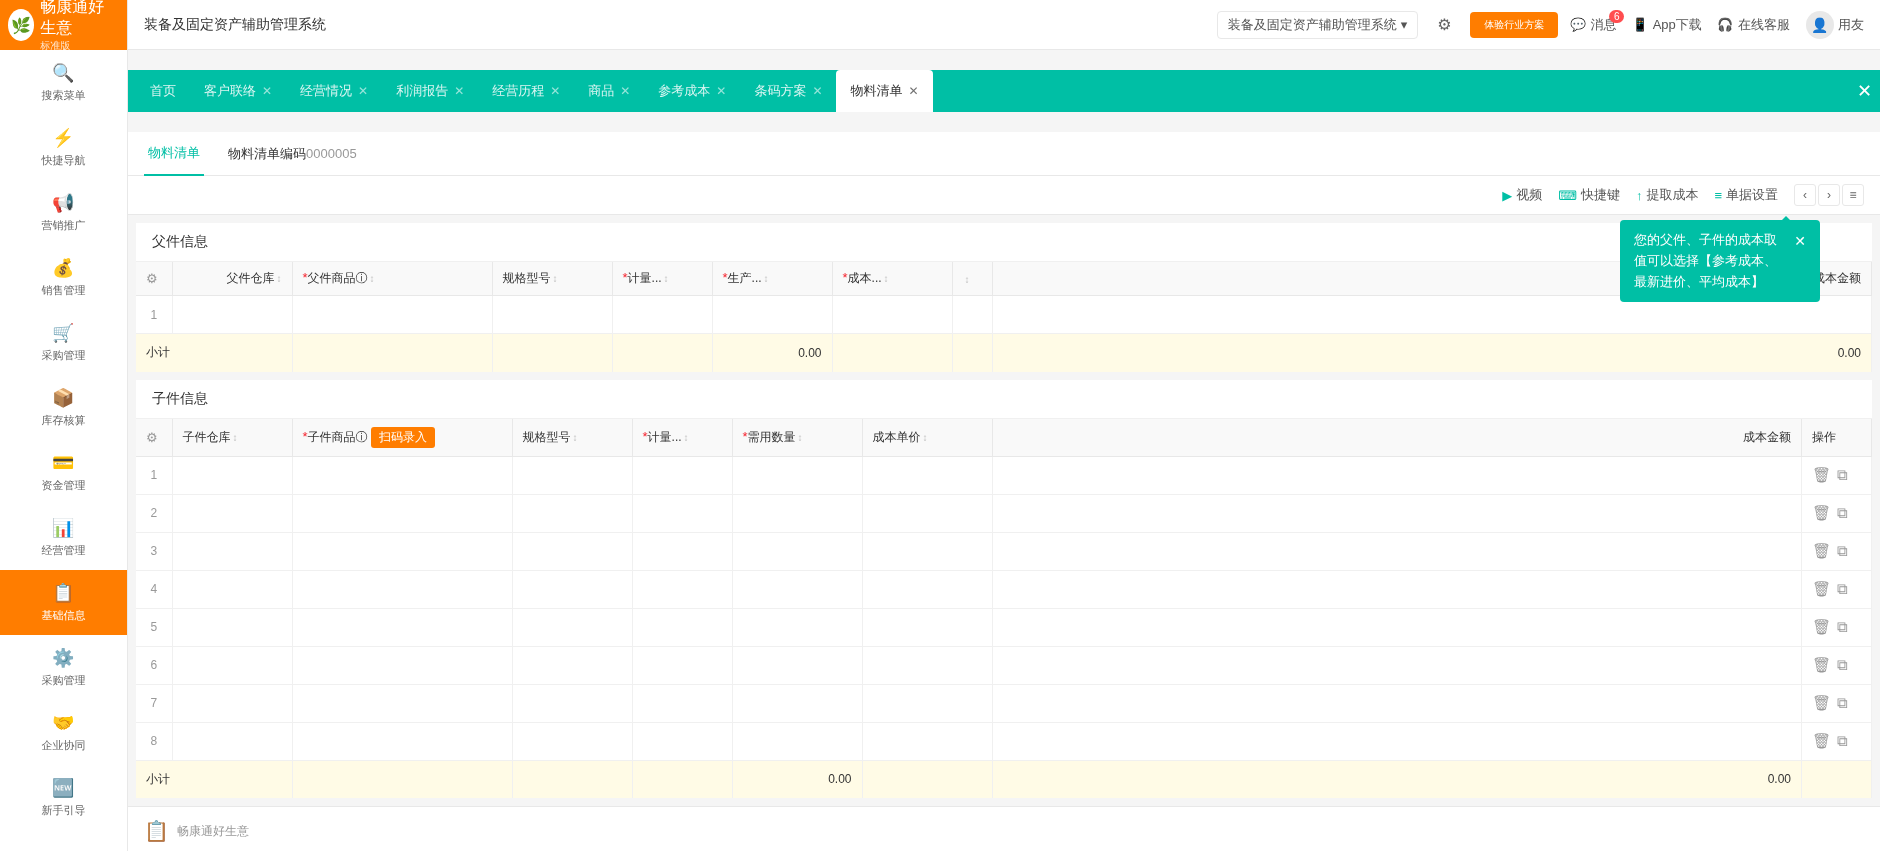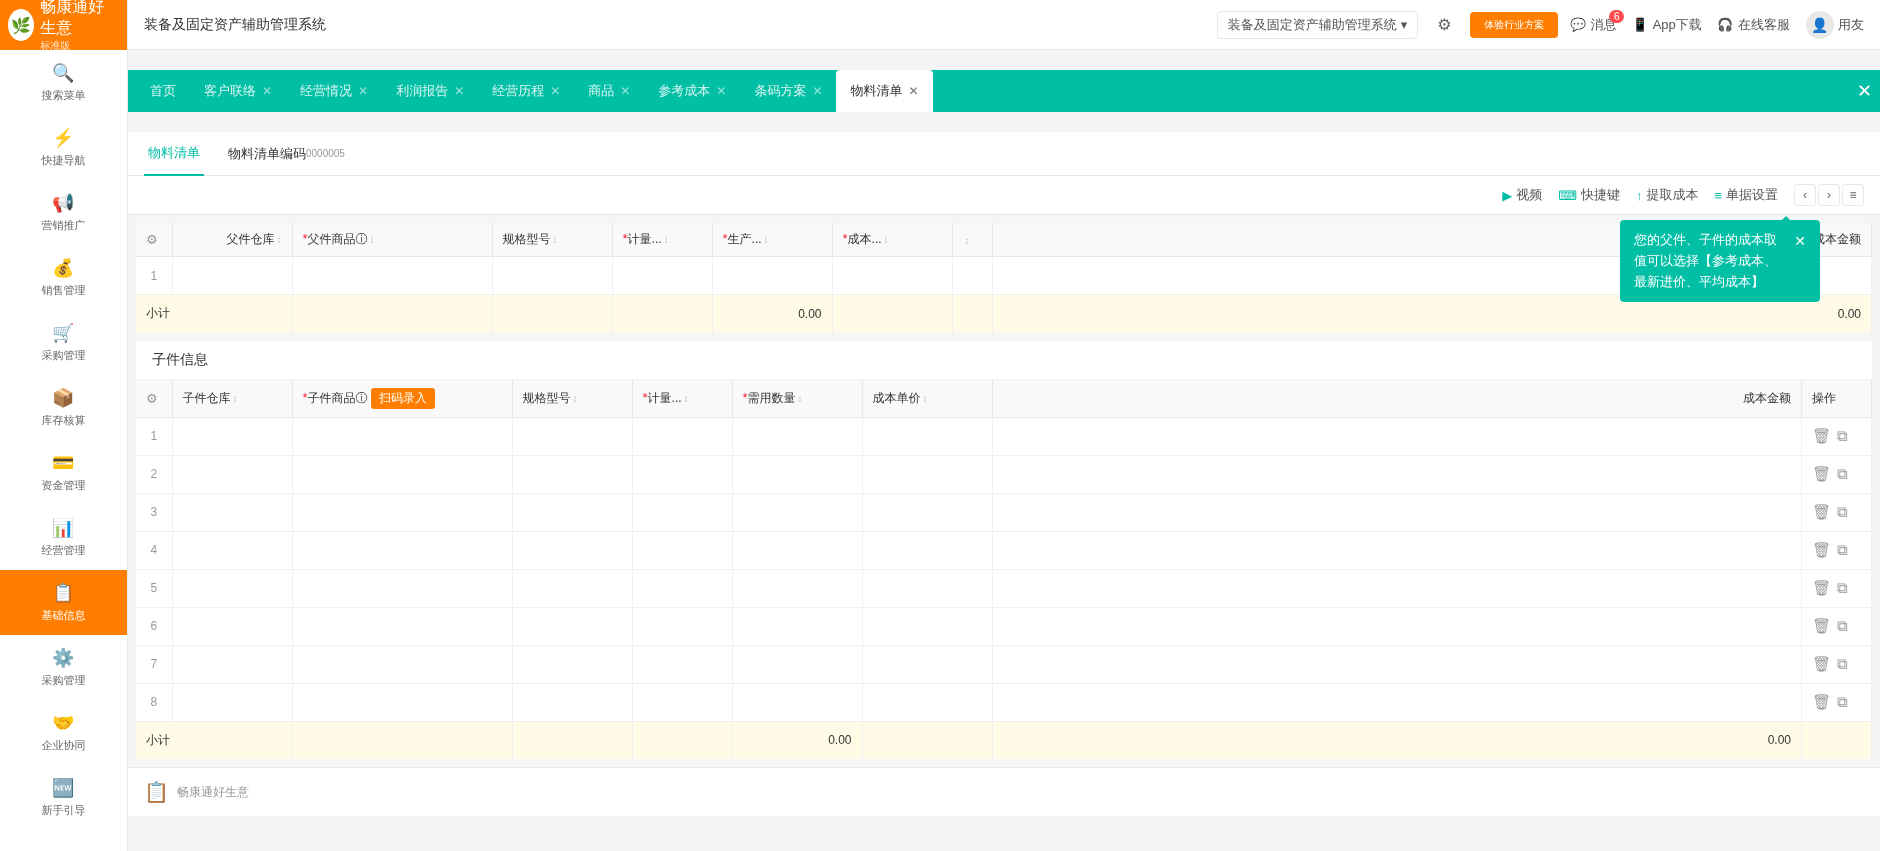--- a/index.html
+++ b/index.html
@@ -37,21 +37,21 @@
     .nav-tab .close { font-size: 12px; opacity: 0.7; }
     .nav-close-all { margin-left: auto; color: #fff; cursor: pointer; font-size: 18px; }
 
     
     .content { flex: 1; overflow-y: auto; padding: 0; background: #f5f5f5; }
 
     
     .sub-tabs { background: #fff; padding: 0 16px; display: flex; align-items: center; gap: 20px; height: 44px; border-bottom: 1px solid #e8e8e8; }
     .sub-tab { color: #333; cursor: pointer; font-size: 14px; padding: 0 4px; height: 44px; display: flex; align-items: center; }
     .sub-tab.active { color: #00bfa5; border-bottom: 2px solid #00bfa5; }
-    .sub-tab-code { color: #999; font-size: 10px; }
+    .sub-tab-code { color: #999; font-size: 13px; }
 
     
     .toolbar { background: #fff; padding: 8px 16px; display: flex; align-items: center; gap: 16px; justify-content: flex-end; border-bottom: 1px solid #e8e8e8; position: relative; }
     .toolbar-item { display: flex; align-items: center; gap: 4px; color: #555; cursor: pointer; font-size: 13px; }
     .toolbar-item .icon { color: #00bfa5; }
 
     
     .tooltip-popup { position: absolute; right: 60px; top: 44px; background: #00bfa5; color: #fff; padding: 10px 14px; border-radius: 4px; font-size: 12px; line-height: 1.6; z-index: 100; width: 200px; }
     .tooltip-popup::before { content: ''; position: absolute; top: -8px; right: 30px; border: 4px solid transparent; border-bottom-color: #00bfa5; }
     .tooltip-close { float: right; cursor: pointer; font-size: 14px; margin-left: 8px; }
@@ -249,20 +249,21 @@
         <div class="nav-arrow">≡</div>
       </div>
 
       <div class="tooltip-popup">
         <span class="tooltip-close">✕</span>
         <span>您的父件、子件的成本取值可以选择【参考成本、最新进价、平均成本】</span>
       </div>
     </div>
 
     <div class="section" style="margin-bottom:0; border-radius:0;">
+      <div class="section-title">父件信息</div>
       <div class="table-wrap">
         <table>
           <thead>
             <tr>
               <th style="width:36px;"><span class="th-gear">⚙</span></th>
               <th style="width:120px;text-align:right;">父件仓库<span class="th-sort">↕</span></th>
               <th style="width:200px;"><span class="required">*</span>父件商品ⓘ<span class="th-sort">↕</span></th>
               <th style="width:120px;">规格型号<span class="th-sort">↕</span></th>
               <th style="width:100px;"><span class="required">*</span>计量...<span class="th-sort">↕</span></th>
               <th style="width:120px;"><span class="required">*</span>生产...<span class="th-sort">↕</span></th>

